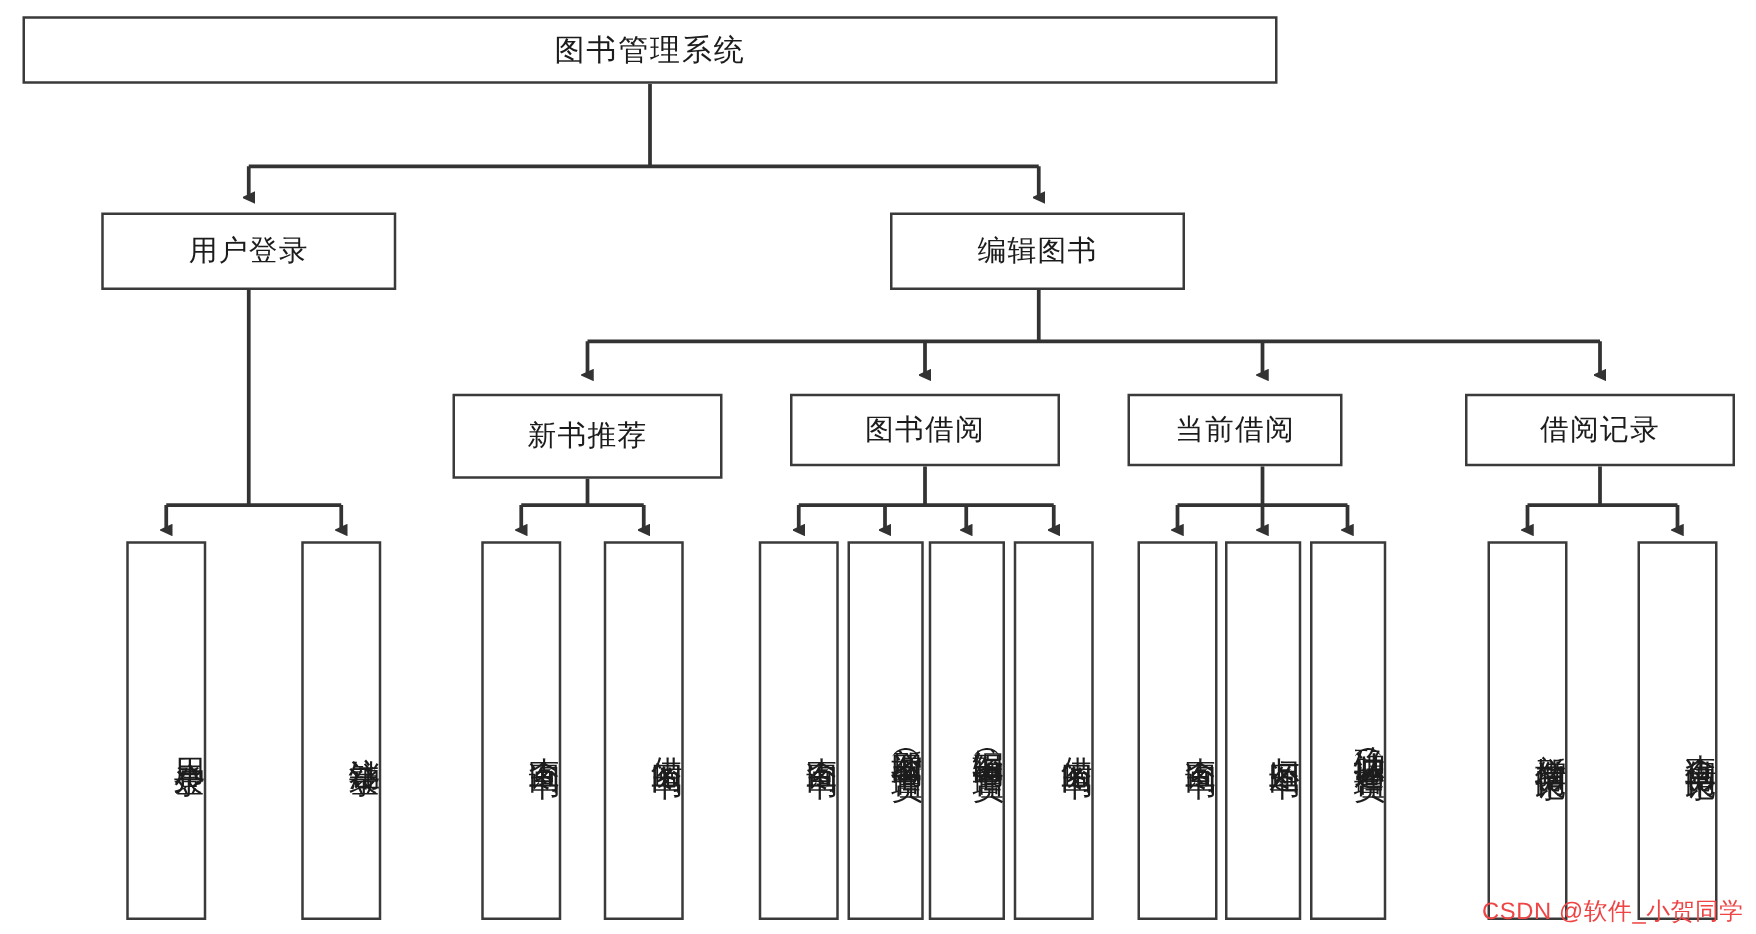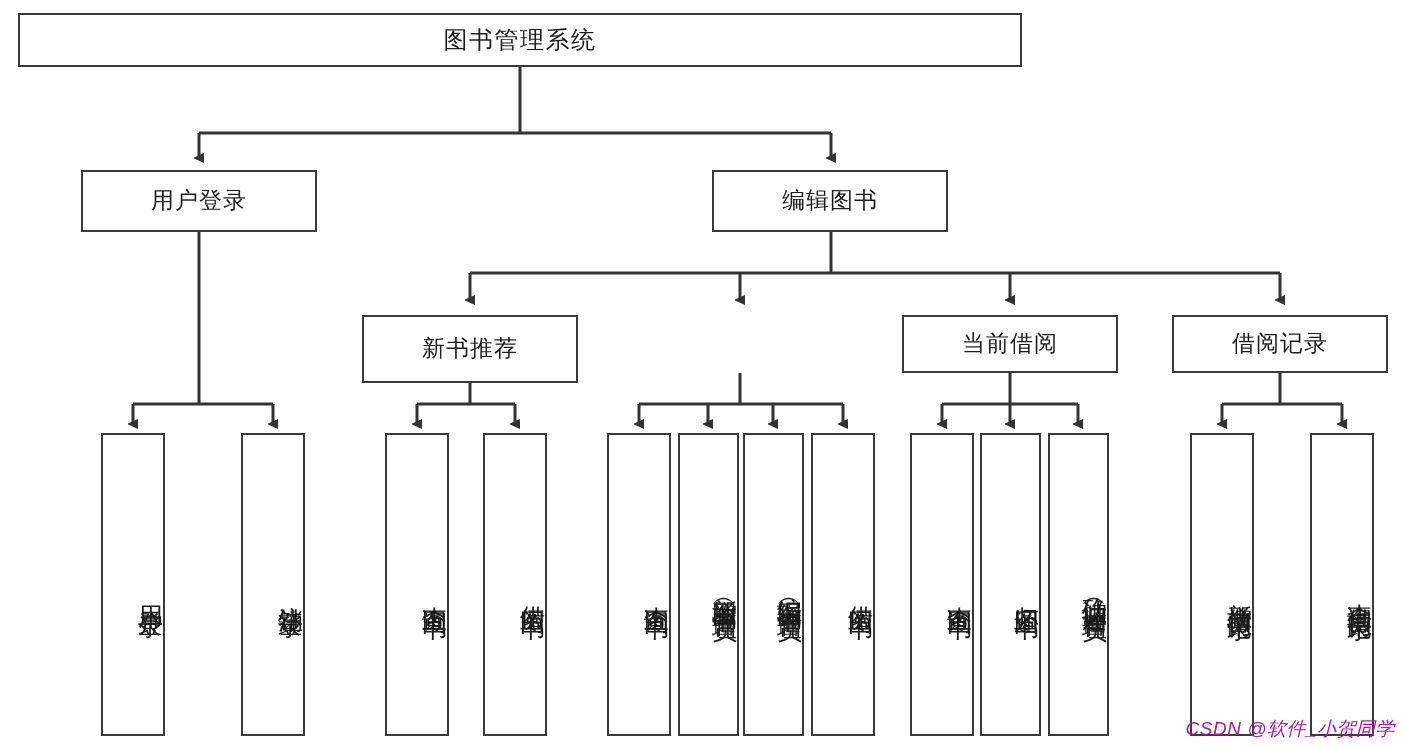--- a/index.html
+++ b/index.html
@@ -56,25 +56,24 @@
   .leaf-label {
     writing-mode: vertical-rl;
     text-orientation: upright;
     white-space: nowrap;
   }
   .watermark {
     position: absolute;
     right: 10px;
     bottom: 5px;
     font-size: 19px;
-    color: #a21caf;
+    color: #ef4444;
     letter-spacing: 0.5px;
     font-family: "Liberation Sans", "DejaVu Sans", sans-serif;
     white-space: nowrap;
-    font-style: italic;
   }
 </style>
 </head>
 <body>
 
 <div id="canvas">
 
   <svg id="edges" viewBox="0 0 1405 747">
     <defs>
       <marker id="arrow" markerWidth="10" markerHeight="10" refX="5" refY="5" orient="auto" markerUnits="userSpaceOnUse">
@@ -134,22 +133,25 @@
   </div>
 
   <div class="node h" style="left:712px; top:170px; width:236px; height:62px;">
     <span>编辑图书</span>
   </div>
 
   <div class="node h" style="left:362px; top:315px; width:216px; height:68px;">
     <span>新书推荐</span>
   </div>
 
-
-  <div class="node h" style="left:902px; top:315px; width:216px; height:58px;">
+  <div class="node h" style="left:632px; top:315px; width:216px; height:58px;">
+    <span>图书借阅</span>
+  </div>
+
+  <div class="node h" style="left:902px; top:315px; width:172px; height:58px;">
     <span>当前借阅</span>
   </div>
 
   <div class="node h" style="left:1172px; top:315px; width:216px; height:58px;">
     <span>借阅记录</span>
   </div>
 
   <div class="node leaf" style="left:101px; top:433px; width:64px; height:303px;">
     <span class="leaf-label">用户登录</span>
   </div>

